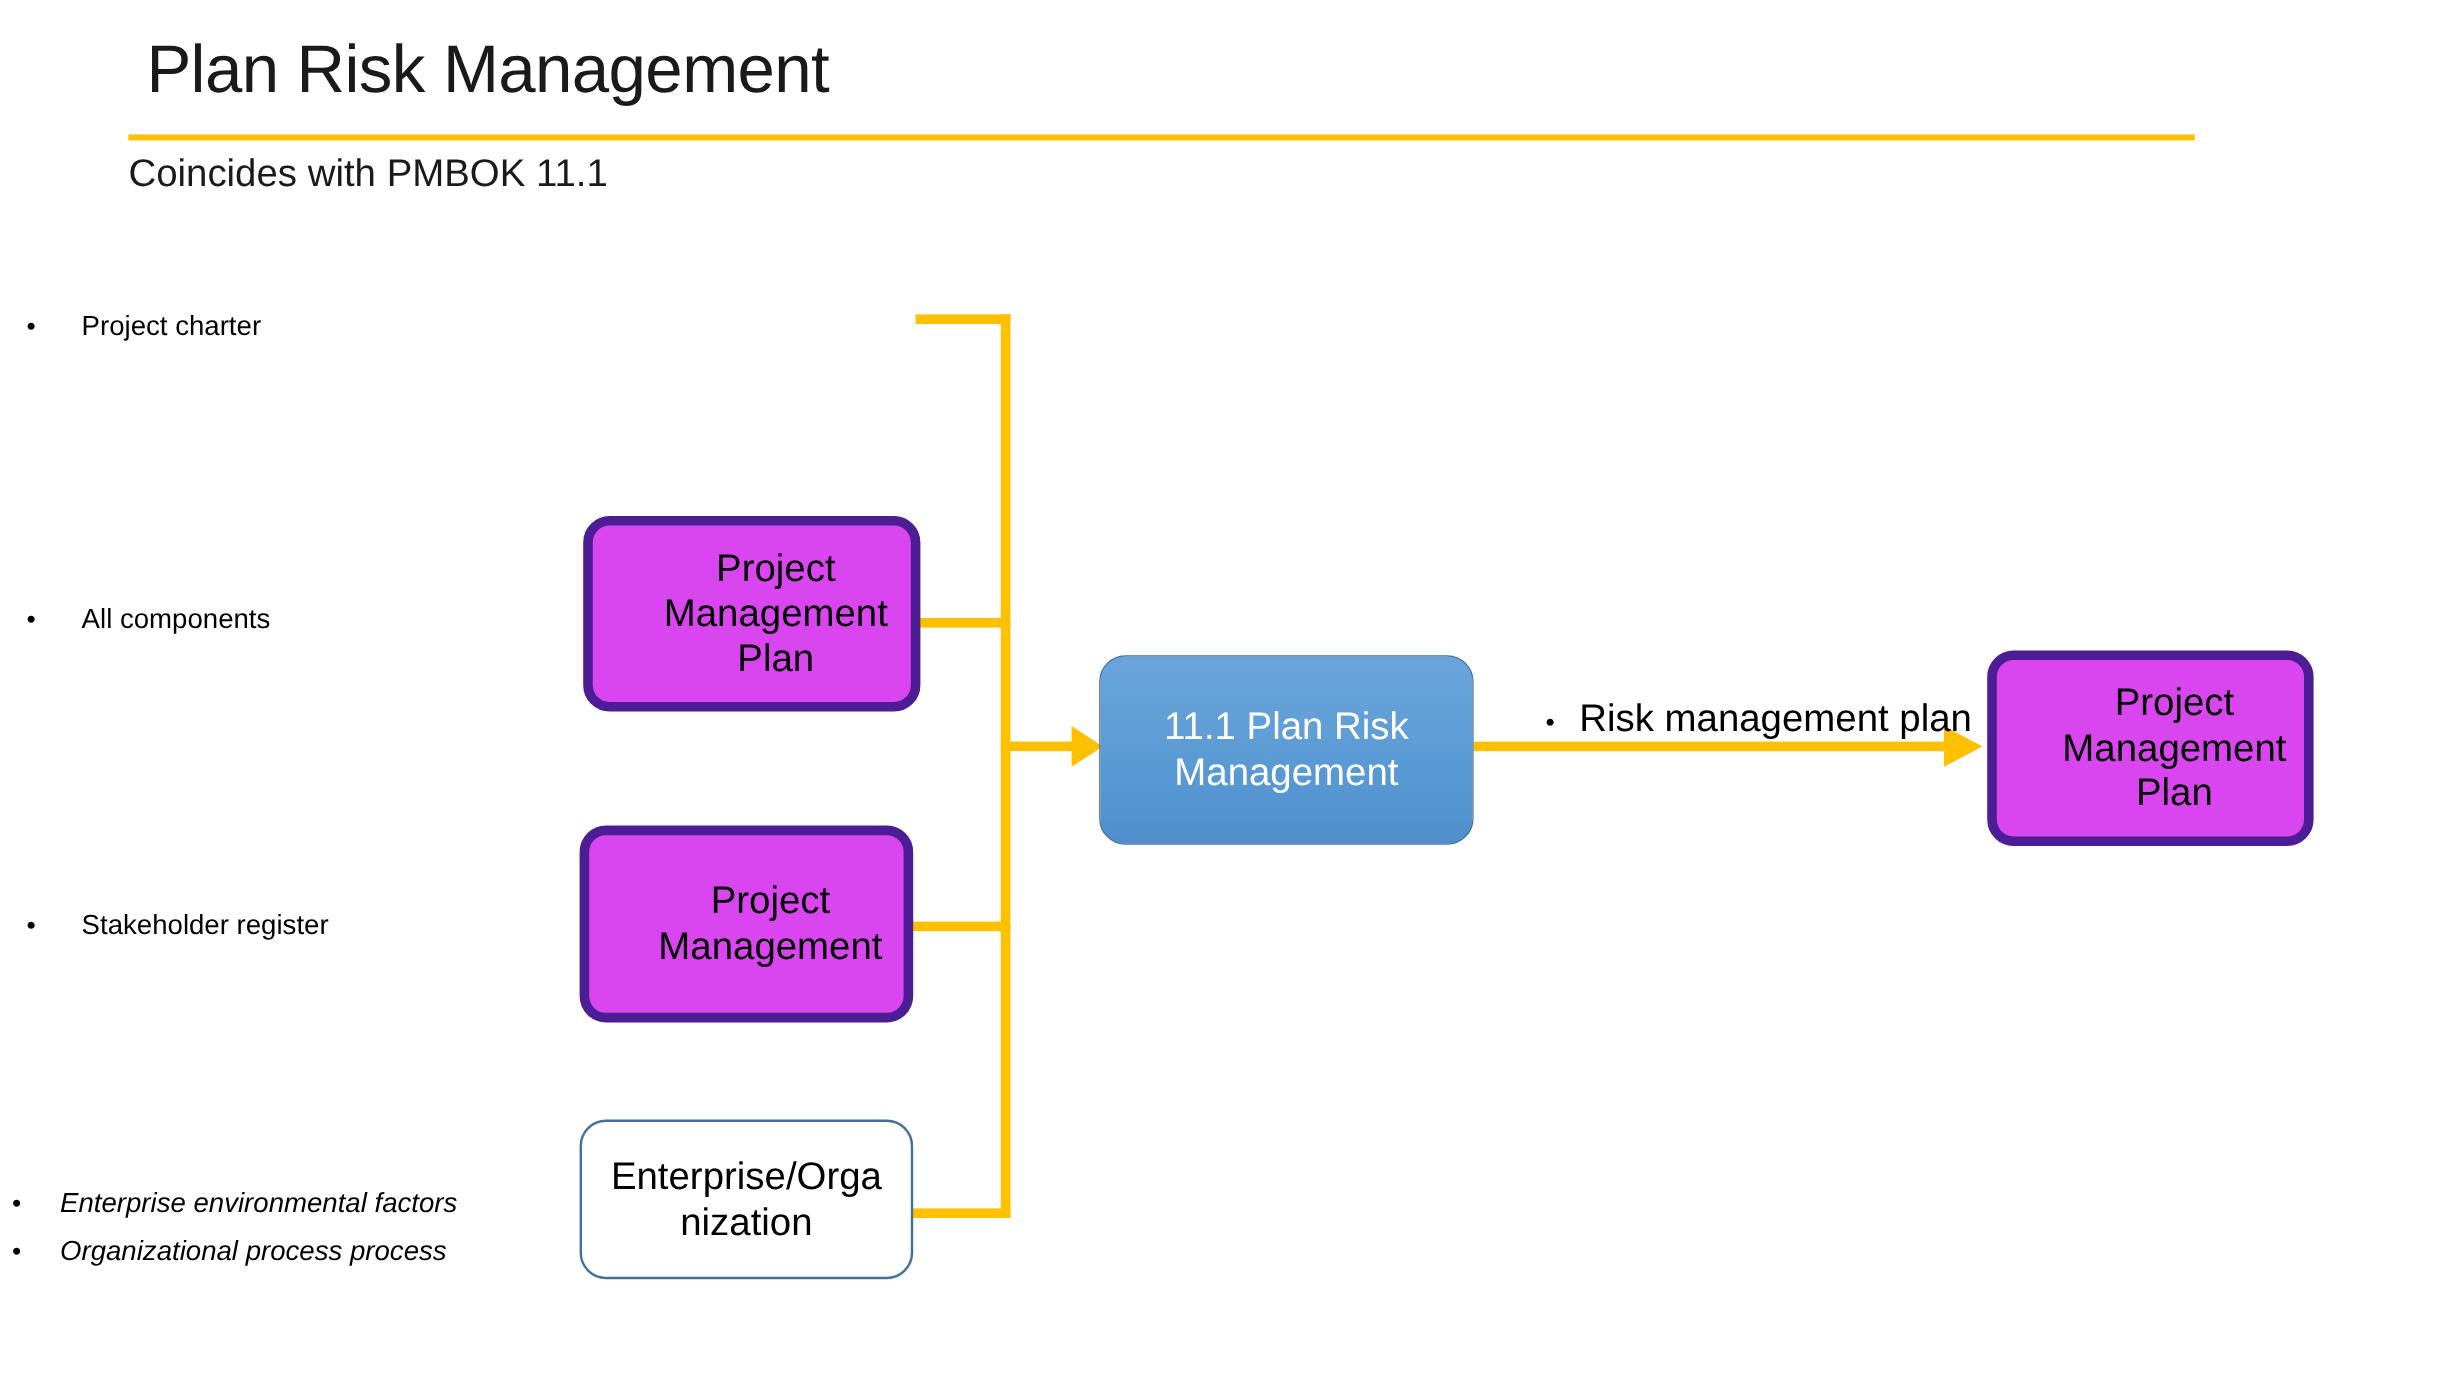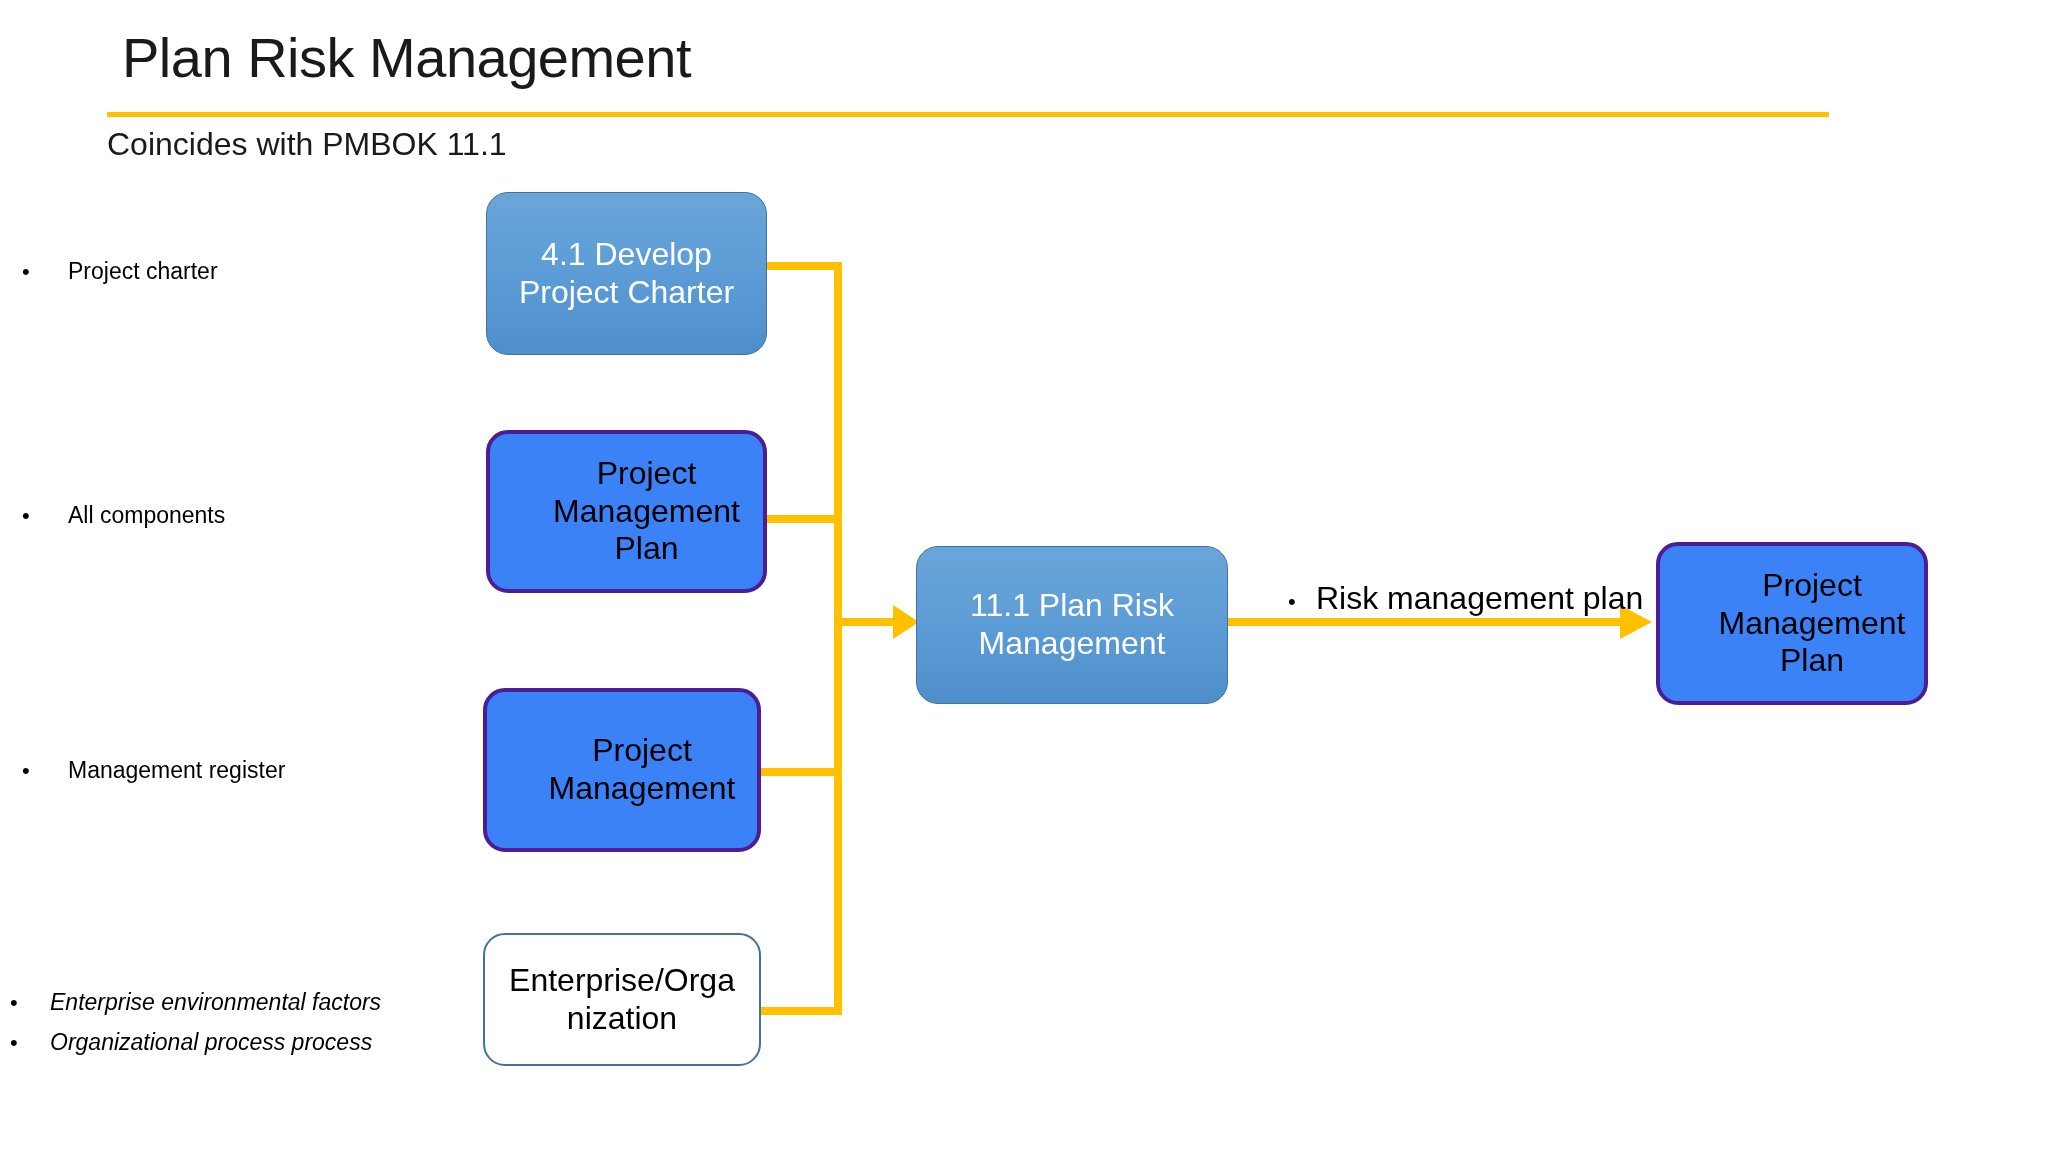--- a/index.html
+++ b/index.html
@@ -98,22 +98,22 @@
     text-align: center;
     border-radius: 22px;
     line-height: 1.18;
   }
   .node-blue {
     background: linear-gradient(180deg, #6aa5da 0%, #5b9bd5 55%, #4e8fcb 100%);
     border: 1px solid #41719C;
     color: #ffffff;
   }
   .node-grey {
-    background: #3b82f6;
-    border: 4px solid #4c1d95;
+    background: #d946ef;
+    border: 8px solid #4c1d95;
     color: #000000;
     padding-left: 40px;
   }
   .node-white {
     background: #FFFFFF;
     border: 2px solid #41719C;
     color: #000000;
   }
 
   
@@ -193,44 +193,41 @@
   <div class="bullet b1">
     <span class="dot">•</span>
     <span class="btxt">Project charter</span>
   </div>
   <div class="bullet b2">
     <span class="dot">•</span>
     <span class="btxt">All components</span>
   </div>
   <div class="bullet b3">
     <span class="dot">•</span>
-    <span class="btxt">Management register</span>
+    <span class="btxt">Stakeholder register</span>
   </div>
   <div class="bullet b4 small">
     <span class="dot">•</span>
     <span class="btxt">Enterprise environmental factors</span>
   </div>
   <div class="bullet b5 small">
     <span class="dot">•</span>
     <span class="btxt">Organizational process process</span>
   </div>
 
   <div class="conn h" id="conn-stub-1"></div>
   <div class="conn h" id="conn-stub-2"></div>
   <div class="conn h" id="conn-stub-3"></div>
   <div class="conn h" id="conn-stub-4"></div>
   <div class="conn v" id="conn-trunk"></div>
   <div class="conn h" id="conn-to-process"></div>
   <div id="arrow-to-process"></div>
   <div class="conn h" id="conn-to-output"></div>
   <div id="arrow-to-output"></div>
 
-  <div class="node node-blue" id="node-develop-charter">
-    <span><span>4.1 Develop</span><br><span>Project Charter</span></span>
-  </div>
 
   <div class="node node-grey" id="node-pm-plan-input">
     <span><span>Project</span><br><span>Management</span><br><span>Plan</span></span>
   </div>
 
   <div class="node node-grey" id="node-project-documents">
     <span><span>Project</span><br><span>Management</span></span>
   </div>
 
   <div class="node node-white" id="node-enterprise-org">

